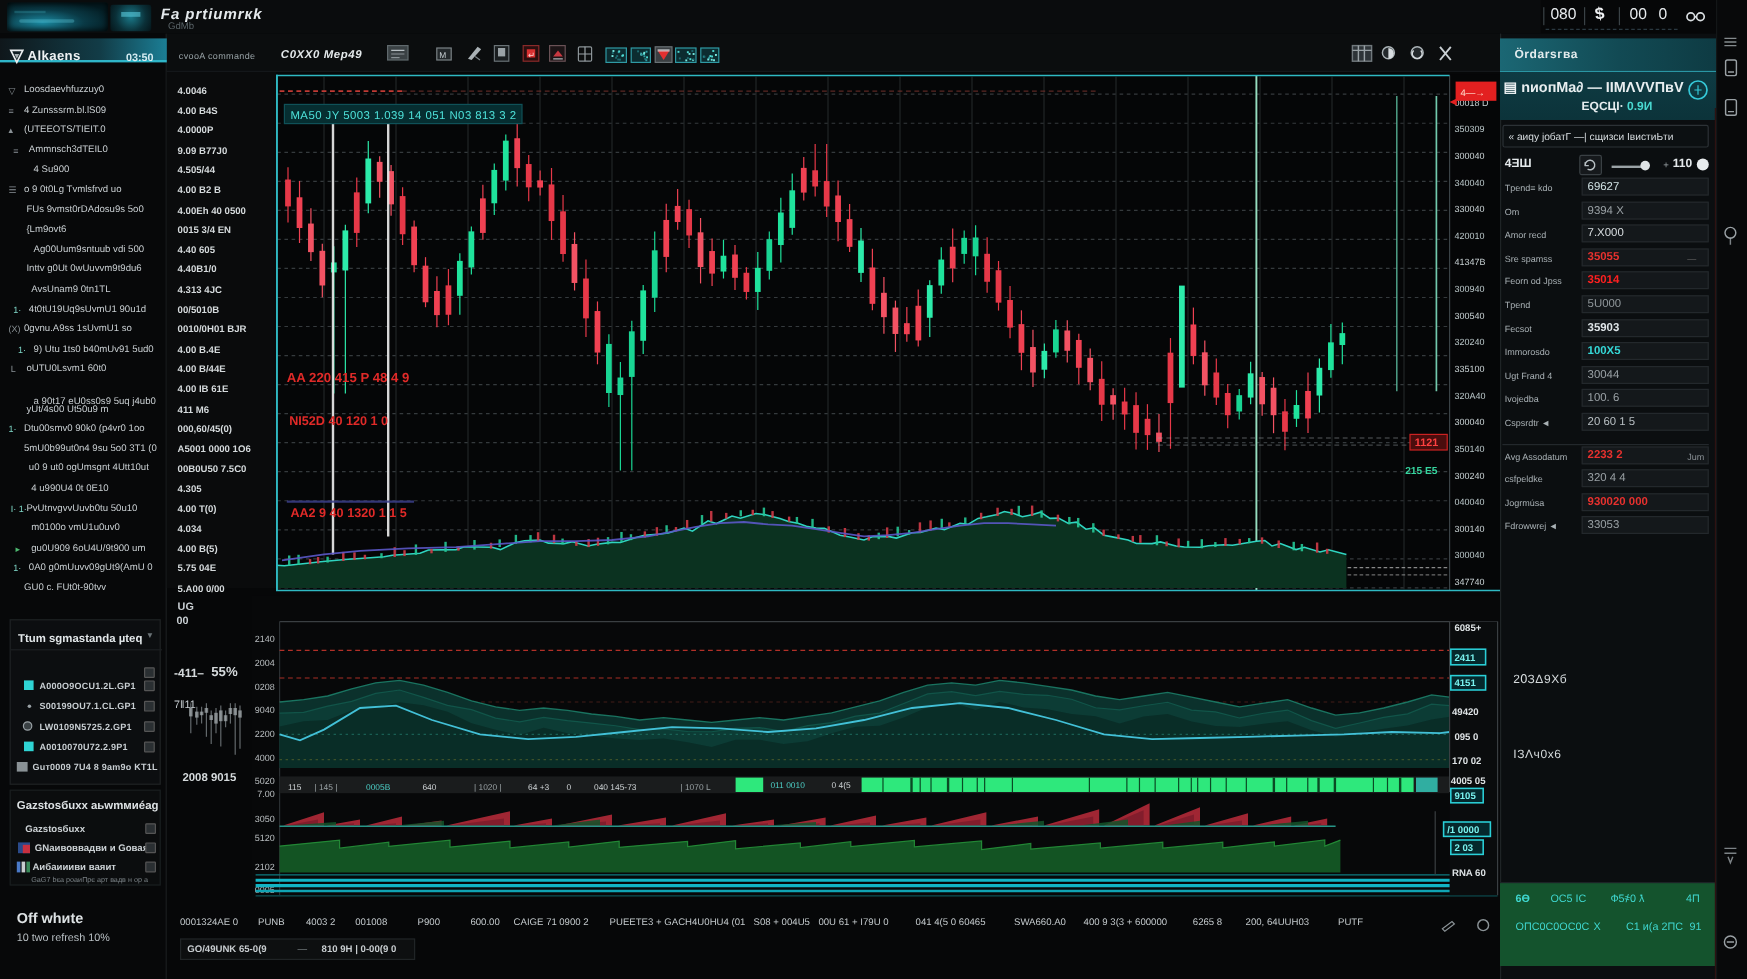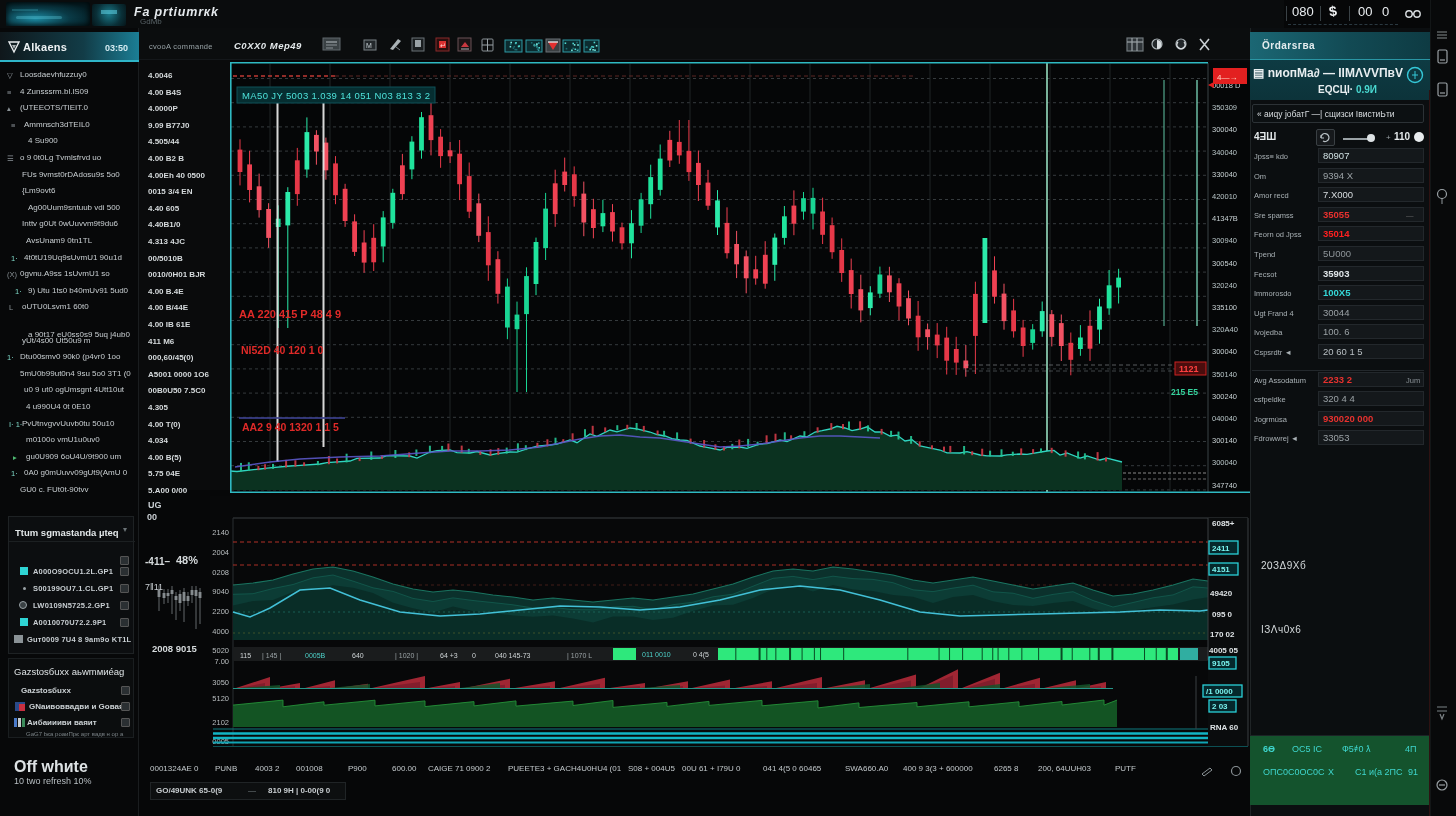--- a/index.html
+++ b/index.html
@@ -123,21 +123,21 @@
       <line x1="1132" y1="10" x2="1132" y2="23" stroke="#9aa2a6"></line>
       <line x1="1137" y1="10" x2="1137" y2="23" stroke="#9aa2a6"></line>
 <circle cx="1157" cy="16" r="5" fill="#23282b"></circle>
       <path d="M1157 12 a4.5 4.5 0 0 1 0 9" fill="#d8dde0" stroke="none"></path>
 <circle cx="1181" cy="16" r="5" fill="#23282b"></circle>
       <path d="M1178 14 a4 4 0 1 0 6 0" fill="none" stroke="#d8dde0"></path>
 <path d="M1200 11 L1209 22 M1209 11 L1200 22" stroke="#c8ced2" stroke-width="1.6"></path>
 </g>
 </svg>
 <div style="position:absolute;left:0;top:28px;width:139px;height:788px;background:#070809;border-right:1px solid #1a1d1f"></div>
-<div style="position:absolute;left:0;top:32px;width:139px;height:30px;background:linear-gradient(90deg,#0f171b 0%,#123c47 60%,#1b7e95 100%);border-bottom:2px solid #2fb5c8">
+<div style="position:absolute;left:0;top:32px;width:139px;height:20px;background:linear-gradient(90deg,#0f171b 0%,#123c47 60%,#1b7e95 100%);border-bottom:2px solid #2fb5c8">
 <svg style="position:absolute;left:7px;top:7px" width="14" height="16">
       <path d="M2 3 L12 3 L7 13 Z" fill="none" stroke="#e8ecee" stroke-width="1.4"></path>
       <path d="M5 6 L9 6 L7 10 Z" fill="#e8ecee" opacity="0.7"></path>
     </svg>
 <span style="position:absolute;left:23px;top:9px;font-size:11px;font-weight:bold;color:#eef2f4;letter-spacing:0.3px">Alkaеns</span>
 <span style="position:absolute;left:105px;top:11px;font-size:9px;color:#d5ecf2;font-weight:bold">03:50</span>
 </div>
 <div class="tr" style="top:70px">
     <span class="ti" style="left:7px;color:#8a9296">▽</span>
     <span class="tt" style="left:20px">Loosdaevhfuzzuy0</span>
@@ -256,34 +256,34 @@
 <div style="position:absolute;left:120px;top:584px;width:9px;height:9px;border:1px solid #555;background:#2a2f32;border-radius:1px"></div>
 <div style="position:absolute;left:19px;top:601px;width:8px;height:8px;border:1px solid #9aa2a6;border-radius:50%;background:#3a4144"></div>
 <div style="position:absolute;left:33px;top:601px;font-size:7.5px;color:#c8ced2;font-weight:bold;white-space:nowrap;letter-spacing:0.2px">LW0109N5725.2.GP1</div>
 <div style="position:absolute;left:120px;top:601px;width:9px;height:9px;border:1px solid #555;background:#2a2f32;border-radius:1px"></div>
 <div style="position:absolute;left:20px;top:618px;width:8px;height:8px;background:#2fd4d4"></div>
 <div style="position:absolute;left:33px;top:618px;font-size:7.5px;color:#c8ced2;font-weight:bold;white-space:nowrap;letter-spacing:0.2px">A0010070U72.2.9P1</div>
 <div style="position:absolute;left:120px;top:618px;width:9px;height:9px;border:1px solid #555;background:#2a2f32;border-radius:1px"></div>
 <div style="position:absolute;left:14px;top:635px;width:9px;height:8px;background:#8a9296"></div>
 <div style="position:absolute;left:27px;top:635px;font-size:7.5px;color:#c8ced2;font-weight:bold;white-space:nowrap;letter-spacing:0.2px">Guт0009 7U4 8 9am9o KT1L</div>
 <div style="position:absolute;left:8px;top:658px;width:126px;height:80px;background:#0b0d0e;border:1px solid #1a1e20"></div>
-<div style="position:absolute;left:14px;top:666px;font-size:9.5px;font-weight:normal;color:#dde2e4;white-space:nowrap">Gazstosбuxx аьwmмиéаg</div>
+<div style="position:absolute;left:14px;top:666px;font-size:9.5px;font-weight:bold;color:#dde2e4;white-space:nowrap">Gazstosбuxx аьwmмиéаg</div>
 <div style="position:absolute;left:21px;top:686px;font-size:8px;color:#ccd2d5;font-weight:bold;white-space:nowrap">Gazstosбuxx</div>
 <div style="position:absolute;left:121px;top:686px;width:9px;height:9px;border:1px solid #555;background:#2a2f32;border-radius:1px"></div>
 <div style="position:absolute;left:15px;top:702px;width:10px;height:9px;background:#2a4a8a"></div>
 <div style="position:absolute;left:19px;top:704px;width:6px;height:7px;background:#c83040"></div>
 <div style="position:absolute;left:29px;top:702px;font-size:8px;color:#ccd2d5;font-weight:bold;white-space:nowrap">GNаивоввадви и Gовая</div>
 <div style="position:absolute;left:121px;top:702px;width:9px;height:9px;border:1px solid #555;background:#2a2f32;border-radius:1px"></div>
 <div style="position:absolute;left:14px;top:718px;width:3px;height:9px;background:#4a7ac8"></div>
 <div style="position:absolute;left:18px;top:718px;width:3px;height:9px;background:#c8cdd0"></div>
 <div style="position:absolute;left:22px;top:718px;width:3px;height:9px;background:#3a8a5a"></div>
 <div style="position:absolute;left:27px;top:718px;font-size:8px;color:#ccd2d5;font-weight:bold;white-space:nowrap">Aибаиииви ваяит</div>
 <div style="position:absolute;left:121px;top:718px;width:9px;height:9px;border:1px solid #555;background:#2a2f32;border-radius:1px"></div>
 <div style="position:absolute;left:26px;top:731px;font-size:6px;color:#7a8286;white-space:nowrap">GаG7 bєа роаиПрє арт вадв н ор а</div>
-<div style="position:absolute;left:14px;top:758px;font-size:16px;font-weight:bold;color:#dde2e4">Off whиte</div>
+<div style="position:absolute;left:14px;top:758px;font-size:12px;font-weight:bold;color:#dde2e4">Off whиte</div>
 <div style="position:absolute;left:14px;top:776px;font-size:9px;color:#b8bfc3">10 two refrеsh 10%</div>
 <div style="position:absolute;left:139px;top:60px;width:91px;height:430px;background:#0a0b0c"></div>
 <div class="pv" style="top:71px">4.0046</div>
 <div class="pv" style="top:88px">4.00 B4S</div>
 <div class="pv" style="top:104px">4.0000P</div>
 <div class="pv" style="top:121px">9.09 B77J0</div>
 <div class="pv" style="top:137px">4.505/44</div>
 <div class="pv" style="top:154px">4.00 B2 B</div>
 <div class="pv" style="top:171px">4.00Eh 40 0500</div>
 <div class="pv" style="top:187px">0015 3/4 EN</div>
@@ -301,21 +301,21 @@
 <div class="pv" style="top:386px">00B0U50 7.5C0</div>
 <div class="pv" style="top:403px">4.305</div>
 <div class="pv" style="top:420px">4.00 T(0)</div>
 <div class="pv" style="top:436px">4.034</div>
 <div class="pv" style="top:453px">4.00 B(5)</div>
 <div class="pv" style="top:469px">5.75 04E</div>
 <div class="pv" style="top:486px">5.A00 0/00</div>
 <div style="position:absolute;left:148px;top:500px;font-size:9px;color:#c8ced2;font-weight:bold">UG</div>
 <div style="position:absolute;left:147px;top:512px;font-size:9px;color:#c8ced2;font-weight:bold">00</div>
 <div style="position:absolute;left:145px;top:556px;font-size:10px;color:#d5dadc;font-weight:bold">-411–</div>
-<div style="position:absolute;left:176px;top:554px;font-size:11px;color:#d5dadc;font-weight:bold">48%</div>
+<div style="position:absolute;left:176px;top:554px;font-size:11px;color:#d5dadc;font-weight:bold">55%</div>
 <div style="position:absolute;left:145px;top:582px;font-size:9px;color:#c8ced2">7ǁ11</div>
 <div style="position:absolute;left:152px;top:643px;font-size:9.5px;color:#d5dadc;font-weight:bold">2008 9015</div>
 <svg style="position:absolute;left:157px;top:585px" width="46" height="58">
     <line x1="2" y1="1" x2="2" y2="26" stroke="#8a9296" stroke-width="1" opacity="0.7"></line>
     <rect x="0.5" y="5" width="3" height="7" fill="#a8afb2" opacity="0.7"></rect>
     <line x1="7" y1="4" x2="7" y2="19" stroke="#8a9296" stroke-width="1" opacity="0.7"></line>
     <rect x="5.5" y="8" width="3" height="5" fill="#a8afb2" opacity="0.7"></rect>
     <line x1="11" y1="4" x2="11" y2="18" stroke="#8a9296" stroke-width="1" opacity="0.7"></line>
     <rect x="9.5" y="8" width="3" height="3" fill="#a8afb2" opacity="0.7"></rect>
     <line x1="15" y1="1" x2="15" y2="29" stroke="#8a9296" stroke-width="1" opacity="0.7"></line>
@@ -861,23 +861,23 @@
 <svg width="17" height="15">
       <path d="M4 8 a4 4 0 1 1 2 3" fill="none" stroke="#b8c0c4" stroke-width="1.2"></path>
       <path d="M4 5 l0 3 l3 0" fill="none" stroke="#b8c0c4" stroke-width="1"></path>
     </svg>
   </div>
 <div style="position:absolute;left:1343px;top:138px;width:27px;height:1.5px;background:#9aa2a6"></div>
 <div style="position:absolute;left:1367px;top:134px;width:8px;height:8px;background:#dde2e4;border-radius:50%"></div>
 <div style="position:absolute;left:1386px;top:133px;font-size:8px;color:#9aa2a6">+</div>
 <div style="position:absolute;left:1394px;top:131px;font-size:10px;font-weight:bold;color:#e4e9eb">110</div>
 <div style="position:absolute;left:1414px;top:132px;width:10px;height:10px;background:#e8ecee;border-radius:50%"></div>
-<div class="rl" style="top:152px">Jpss≡ kdo</div>
+<div class="rl" style="top:152px">Tpend≡ kdo</div>
 <div class="rv" style="top:148px">
-    <span style="color:#cfe0e2;font-size:9.5px">80907</span>
+    <span style="color:#cfe0e2;font-size:9.5px">69627</span>
   </div>
 <div class="rl" style="top:172px">Om</div>
 <div class="rv" style="top:168px">
     <span style="color:#9aa1a5;font-size:9.5px">9394 X</span>
   </div>
 <div class="rl" style="top:191px">Amor recd</div>
 <div class="rv" style="top:187px">
     <span style="color:#d8dde0;font-size:9.5px">7.X000</span>
   </div>
 <div class="rl" style="top:211px">Sre spamss</div>

